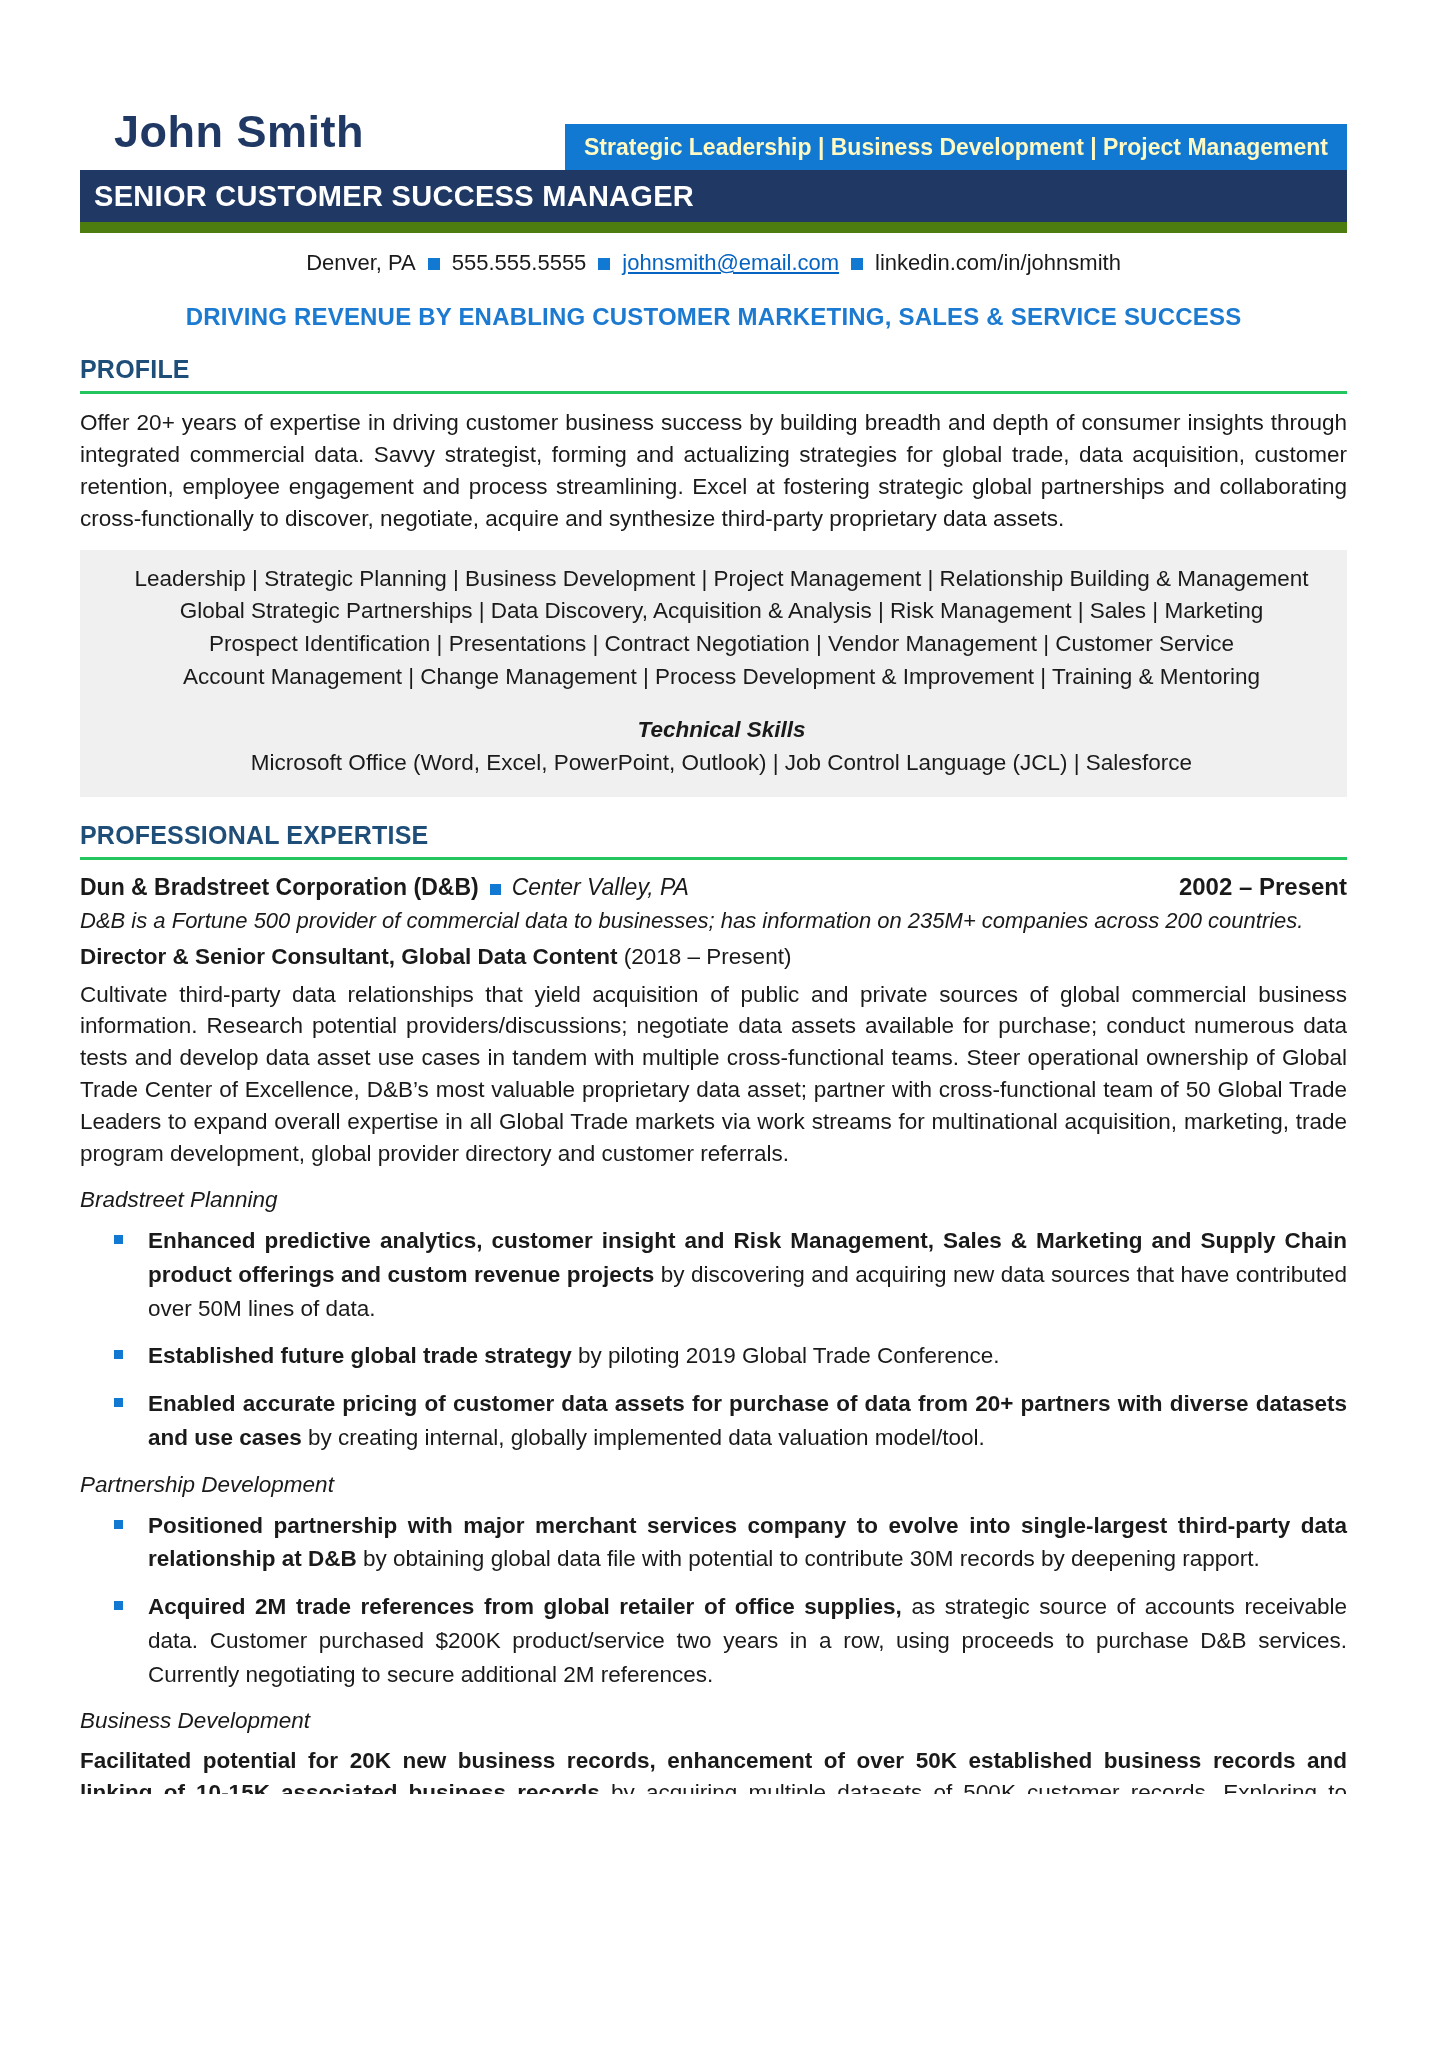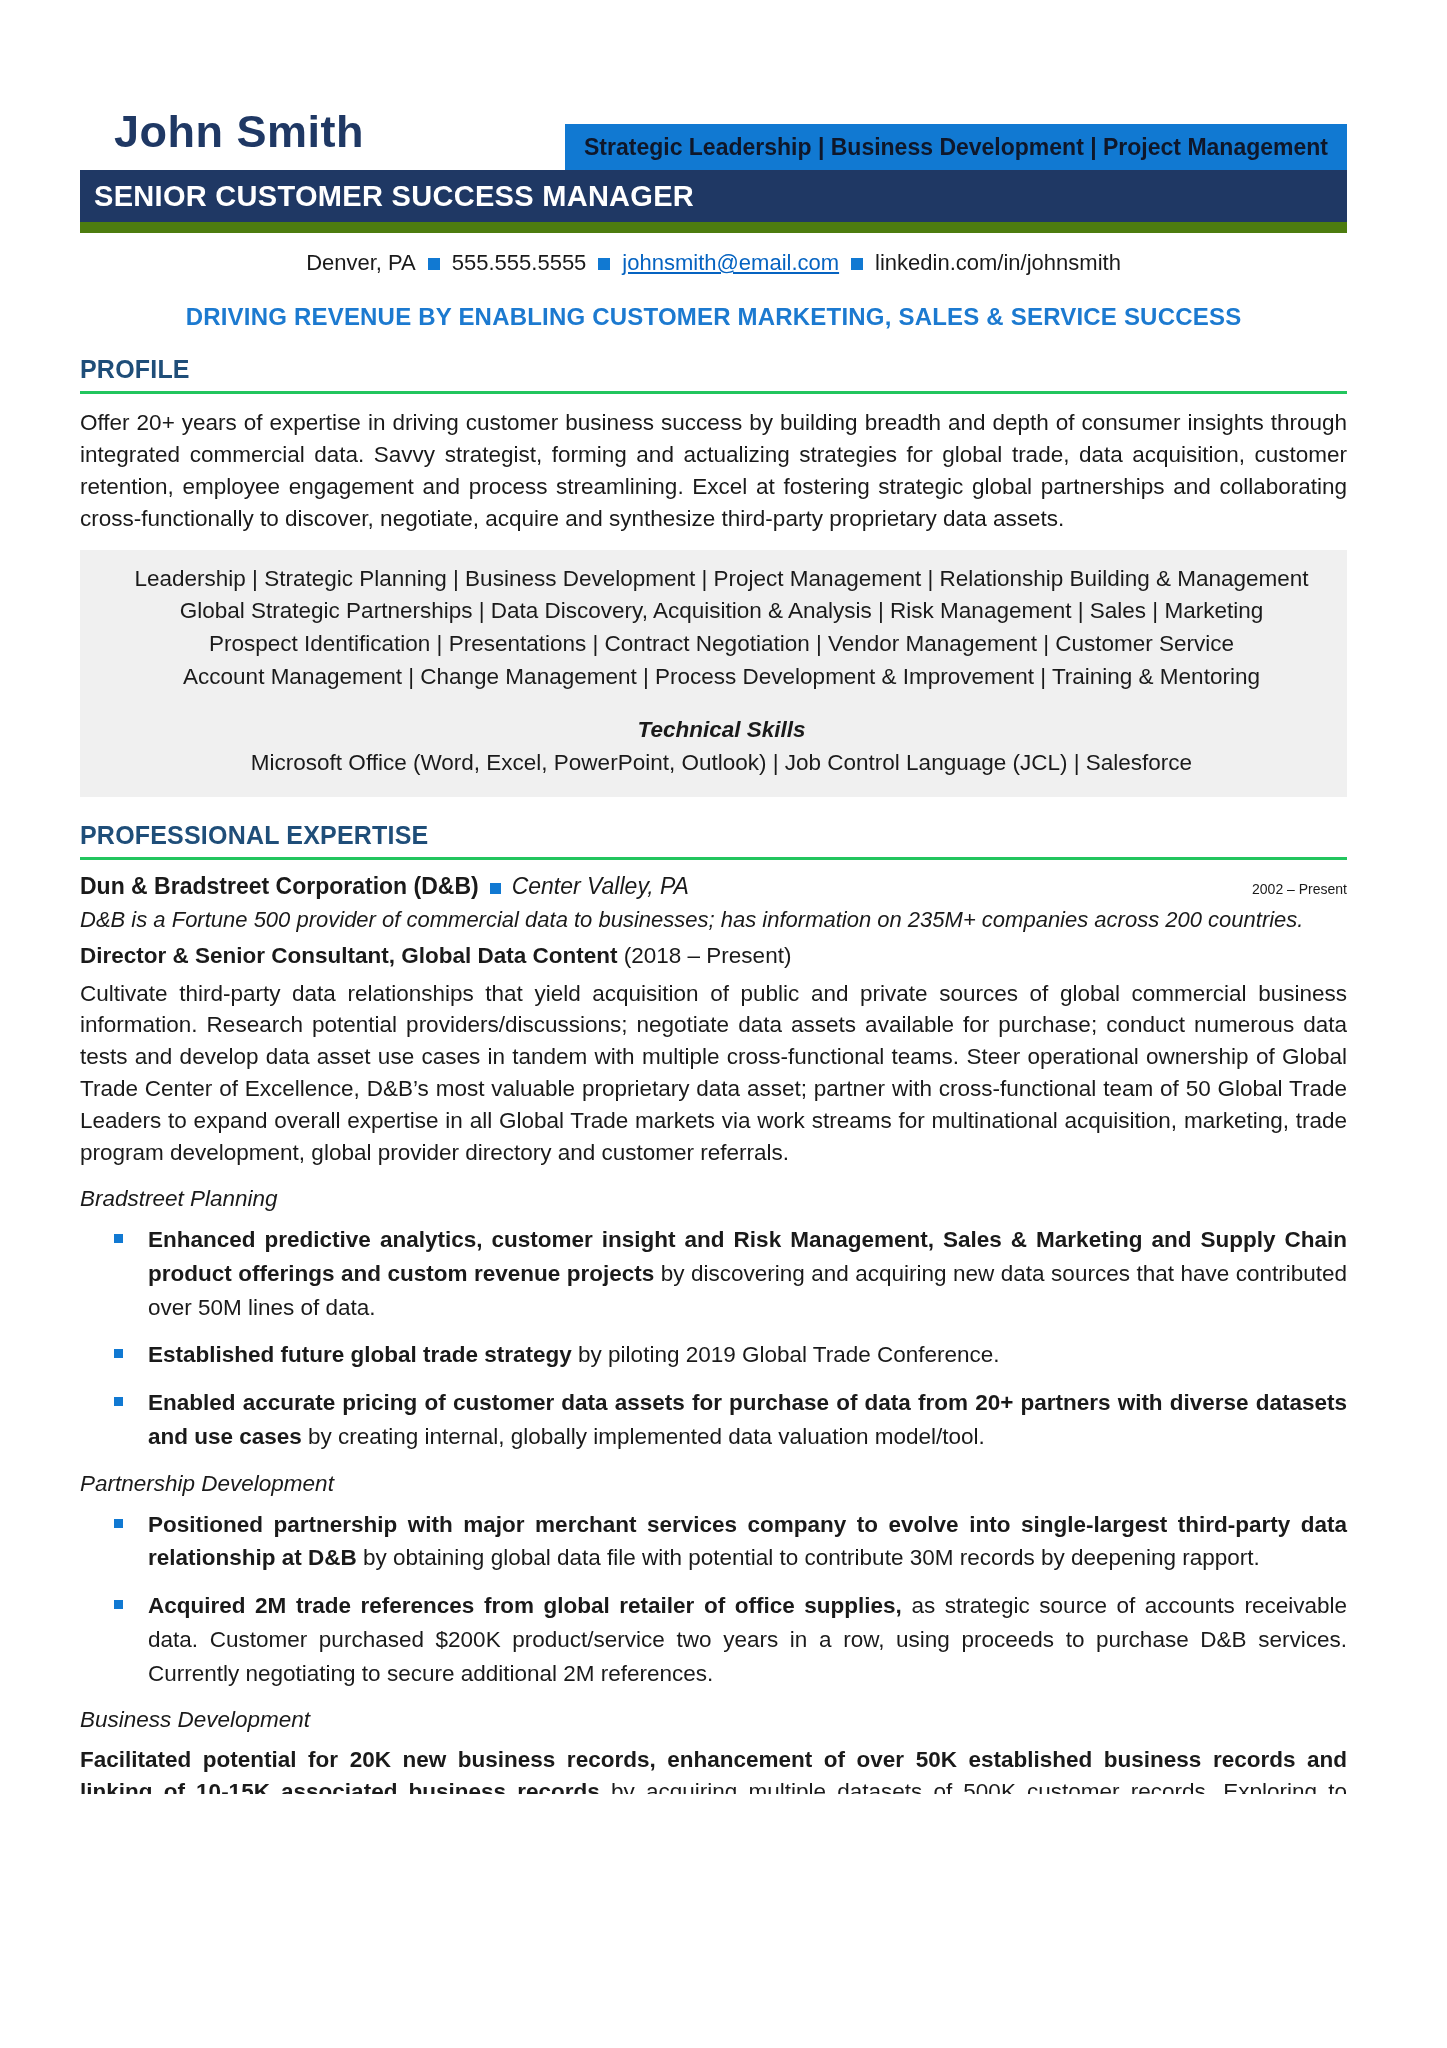--- a/index.html
+++ b/index.html
@@ -13,21 +13,21 @@
   .page { width: 1447px; height: 1794px; background: #ffffff; overflow: hidden; }
   .content { margin: 0 100px 0 80px; padding-top: 94px; }
 
   
   .header-top { display: flex; justify-content: space-between; align-items: flex-end; height: 76px; }
   .person-name {
     font-size: 45px; font-weight: bold; color: #1f3864;
     margin-left: 34px; line-height: 1; padding-bottom: 16px; letter-spacing: 0.5px;
   }
   .ribbon {
-    background: #1179d2; color: #0f172a; font-weight: bold; font-size: 23px;
+    background: #1179d2; color: #fef9c3; font-weight: bold; font-size: 23px;
     width: 782px; height: 46px; display: flex; align-items: center; justify-content: center;
     white-space: nowrap;
   }
   .title-bar {
     background: #1f3864; border-bottom: 11px solid #4d7c0f;
     color: #ffffff; font-weight: bold; font-size: 29px;
     padding: 10px 14px 9px 14px; letter-spacing: 0.3px;
   }
 
   
@@ -55,21 +55,21 @@
   .skills-box {
     background: #f0f0f0; margin-top: 15px; padding: 13px 12px 17px 28px;
     text-align: center; font-size: 22.5px; line-height: 1.45;
   }
   .tech-heading { font-weight: bold; font-style: italic; margin-top: 21px; }
 
   
   .company-row { display: flex; align-items: baseline; font-size: 23px; margin-top: 9px; }
   .company-name { font-weight: bold; }
   .company-location { font-style: italic; }
-  .company-dates { margin-left: auto; font-size: 14px; }
+  .company-dates { margin-left: auto; font-size: 24px; font-weight: bold; }
   .company-note { font-style: italic; font-size: 22px; margin-top: 7px; }
   .role-line { font-size: 22.5px; margin-top: 10px; }
   .role-title { font-weight: bold; }
   .role-summary { margin-top: 9px; }
   .subheading { font-style: italic; font-size: 22.5px; margin-top: 17px; margin-bottom: 11px; }
 
   .bullet { position: relative; margin-left: 68px; margin-bottom: 14px;
             font-size: 22.5px; line-height: 1.5; text-align: justify; }
   .bullet .marker {
     position: absolute; left: -34px; top: 11px;

